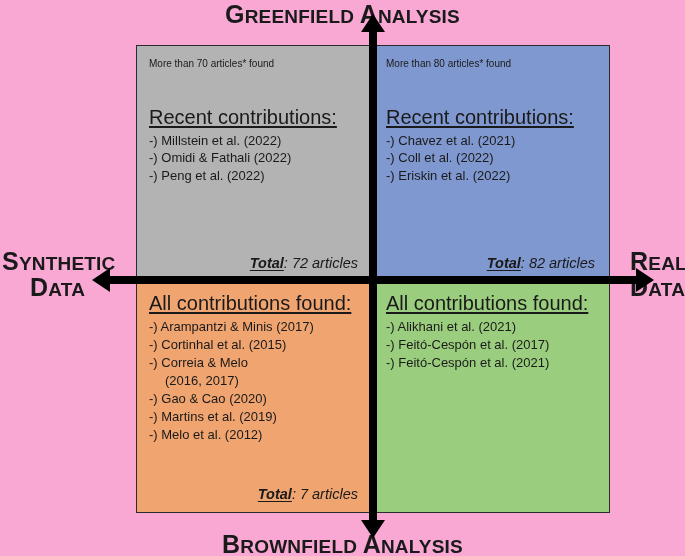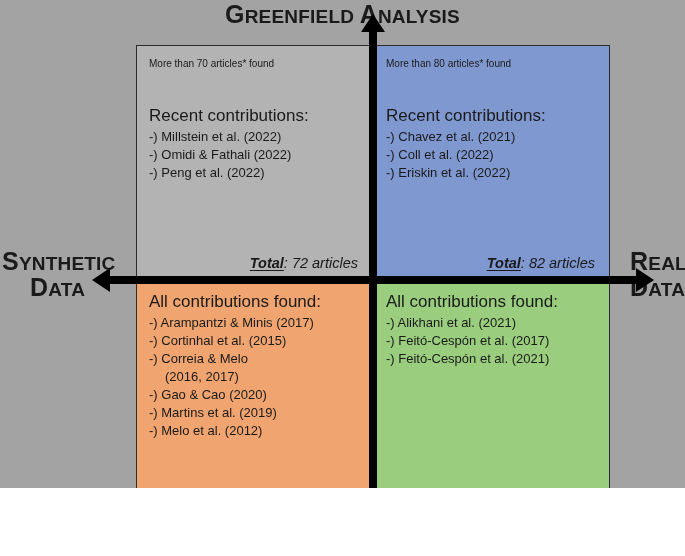--- a/index.html
+++ b/index.html
@@ -6,23 +6,23 @@
     margin: 0;
     padding: 0;
     background: #ffffff;
   }
   body {
     font-family: "Liberation Sans", sans-serif;
   }
   #root {
     position: relative;
     width: 685px;
-    height: 488px;
+    height: 556px;
     overflow: hidden;
-    background: #a3a3a3;
+    background: #f9a8d4;
   }
 
   
   .axis-label {
     position: absolute;
     color: #1a1a1a;
     font-weight: bold;
     letter-spacing: 0.2px;
     white-space: nowrap;
     line-height: 1.05;
@@ -93,22 +93,23 @@
     height: 100%;
   }
   .headline {
     font-size: 10px;
     color: #1a1a1a;
     line-height: 1.25;
     margin: 2px 0 0 0;
     white-space: nowrap;
   }
   .sub-head {
-    font-size: 17px;
-    color: #1a1a1a;
+    font-size: 20px;
+    color: #1a1a1a;
+    text-decoration: underline;
     text-underline-offset: 2px;
     line-height: 1.25;
     white-space: nowrap;
   }
   .top-sub { margin-top: 34px; }
   .bot-sub { }
 
   .items {
     list-style: none;
     margin: 2px 0 0 0;
@@ -190,20 +191,21 @@
     border-left: 18px solid #000000;
   }
 </style>
 </head>
 <body>
 
 <div id="root">
 
   <div class="axis-label sc" id="label-top"><span class="cap">G</span><span>REENFIELD</span><span>&nbsp;</span><span class="cap">A</span><span>NALYSIS</span></div>
 
+  <div class="axis-label sc" id="label-bottom"><span class="cap">B</span><span>ROWNFIELD</span><span>&nbsp;</span><span class="cap">A</span><span>NALYSIS</span></div>
 
   <div class="axis-label sc" id="label-left"><span class="cap">S</span><span>YNTHETIC</span><span class="line2"><span class="cap">D</span><span>ATA</span></span></div>
 
   <div class="axis-label sc" id="label-right"><span class="cap">R</span><span>EAL</span><span class="line2"><span class="cap">D</span><span>ATA</span></span></div>
 
   <div id="matrix">
 
     <div class="quad" id="quad-tl">
       <div class="quad-inner">
         <div class="headline">More than 70 articles* found</div>

